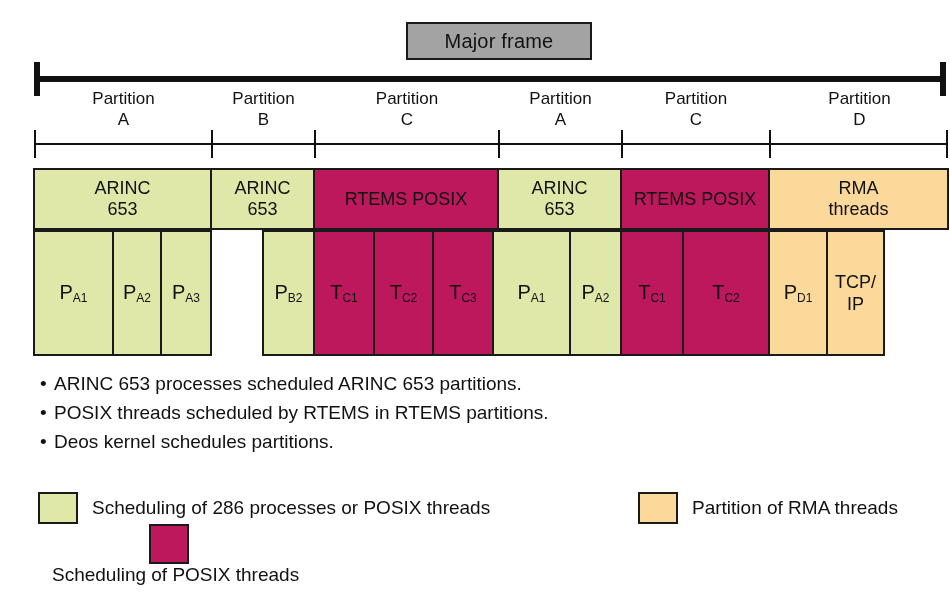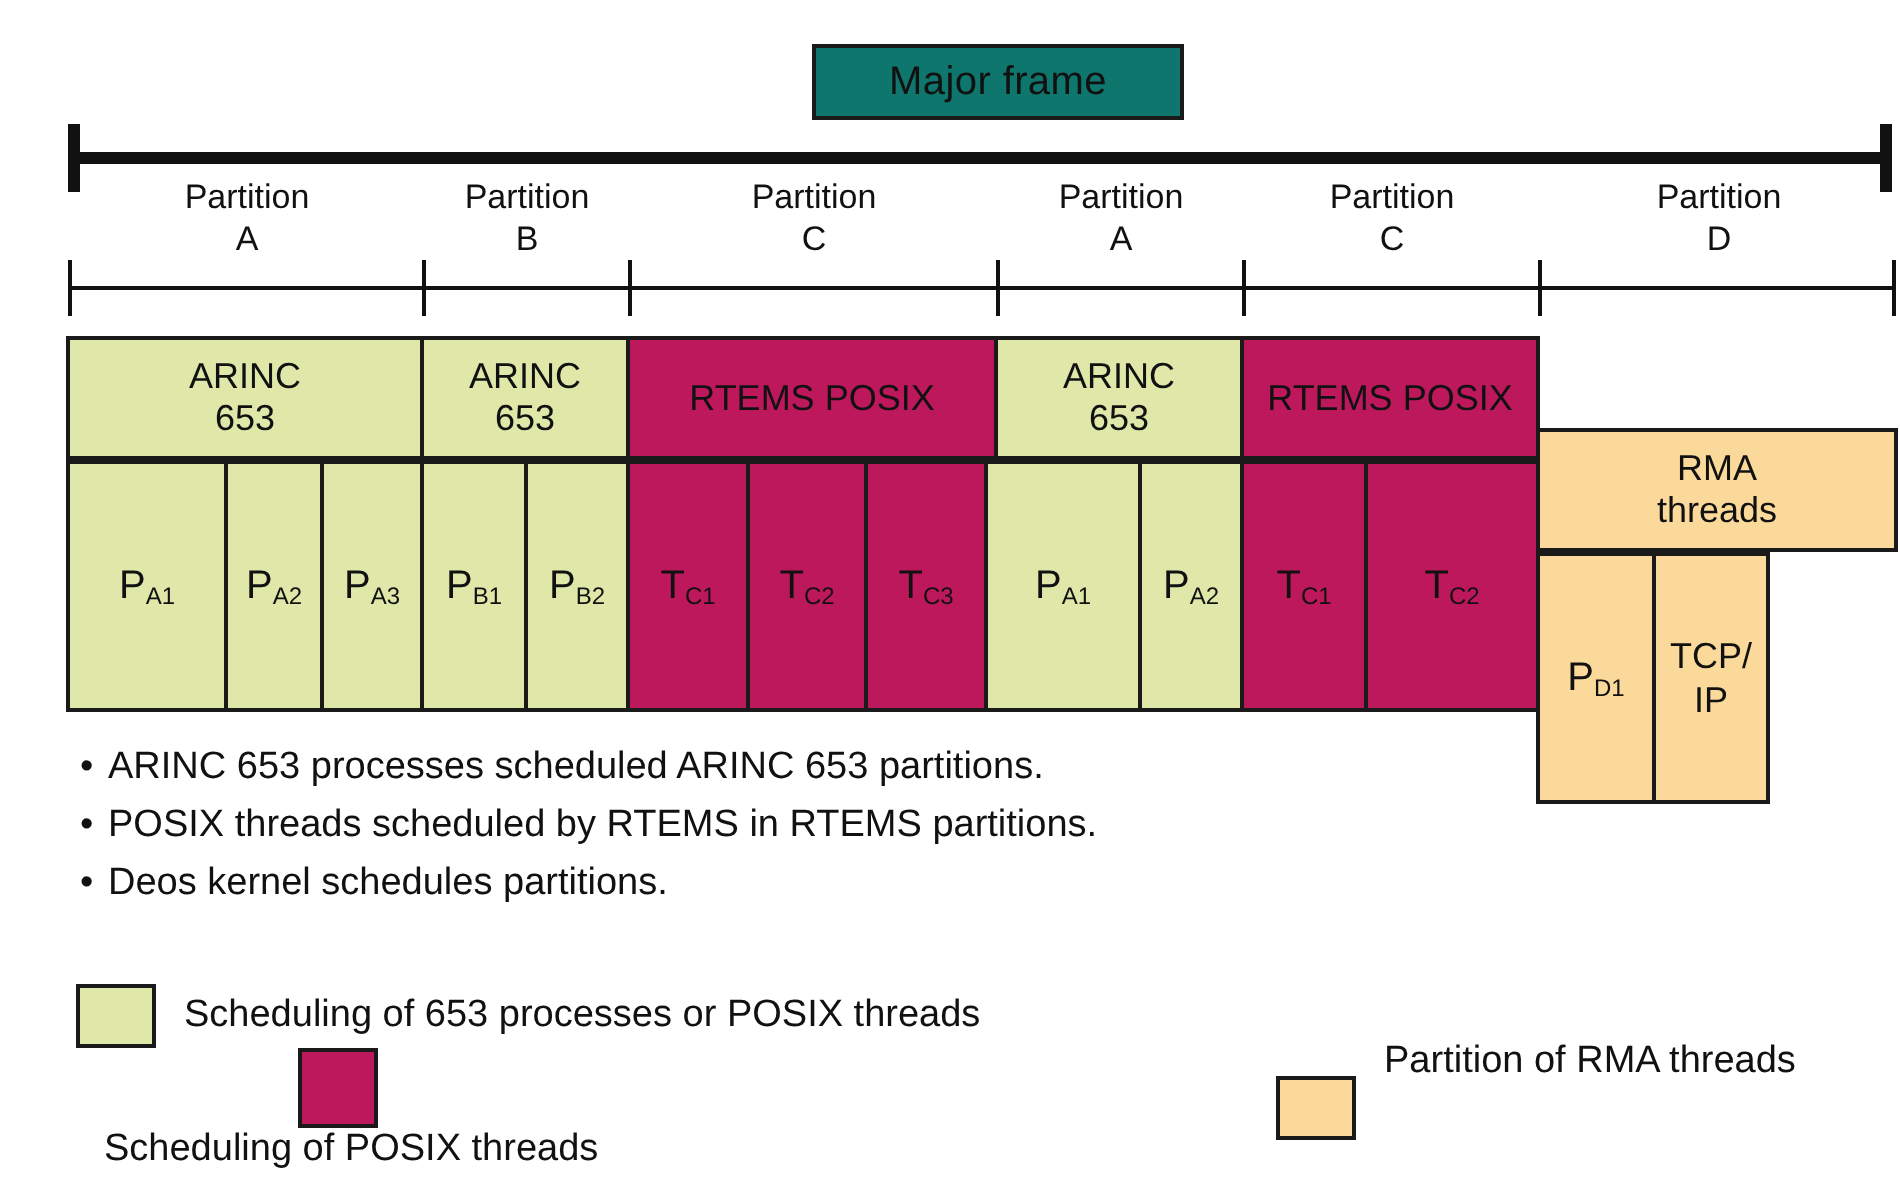--- a/index.html
+++ b/index.html
@@ -11,21 +11,21 @@
     overflow:hidden;
     position:relative;
   }
   #stage{position:absolute;left:0;top:0;width:950px;height:599px;}
 
   
   .major-frame-box{
     position:absolute;
     left:406px;top:22px;width:186px;height:38px;
     border:2px solid #1a1a1a;
-    background:#0f766e;
+    background:#a3a3a3;
     display:flex;align-items:center;justify-content:center;
     font-size:20px;
     letter-spacing:.2px;
     box-sizing:border-box;
   }
 
   
   .span-bar{position:absolute;left:34px;top:62px;width:912px;height:36px;}
   .span-line{
     position:absolute;left:0;top:14px;width:912px;height:6px;background:#111;
@@ -60,21 +60,21 @@
     border:2px solid #1a1a1a;
     display:flex;align-items:center;justify-content:center;
     text-align:center;
     overflow:hidden;
   }
   .row-top{height:62px;top:0;font-size:18px;line-height:21px;}
   .row-bot{height:126px;top:62px;font-size:20px;}
   .row-bot .sub{font-size:12px;vertical-align:-3px;letter-spacing:0;}
   .c-green{background:#dfe8a8;}
   .c-blue{background:#be185d;}
-  .c-orange{background:#fbd99a;margin-top:46px;}
+  .c-orange{background:#fbd99a;}
 
   
   .bullets{
     position:absolute;left:40px;top:370px;width:700px;
     font-size:19px;line-height:27px;
   }
   .bullet-row{display:flex;align-items:flex-start;margin-bottom:2px;}
   .bullet-dot{
     width:14px;flex:0 0 14px;
     font-size:19px;line-height:27px;
@@ -182,23 +182,20 @@
       </div>
       <div class="cell row-bot c-green" style="left: 0px; width: 81px;">
         <div><span>P</span><span class="sub">A1</span></div>
       </div>
       <div class="cell row-bot c-green" style="left: 79px; width: 50px;">
         <div><span>P</span><span class="sub">A2</span></div>
       </div>
       <div class="cell row-bot c-green" style="left: 127px; width: 52px;">
         <div><span>P</span><span class="sub">A3</span></div>
       </div>
-      <div class="cell row-bot c-green" style="left: 177px; width: 54px;">
-        <div><span>P</span><span class="sub">B1</span></div>
-      </div>
       <div class="cell row-bot c-green" style="left: 229px; width: 53px;">
         <div><span>P</span><span class="sub">B2</span></div>
       </div>
       <div class="cell row-bot c-blue" style="left: 280px; width: 62px;">
         <div><span>T</span><span class="sub">C1</span></div>
       </div>
       <div class="cell row-bot c-blue" style="left: 340px; width: 61px;">
         <div><span>T</span><span class="sub">C2</span></div>
       </div>
       <div class="cell row-bot c-blue" style="left: 399px; width: 62px;">
@@ -235,21 +232,21 @@
       </div>
       <div class="bullet-row">
         <span class="bullet-dot">•</span>
         <span class="bullet-text">Deos kernel schedules partitions.</span>
       </div>
     </div>
 
   <div class="legend" id="legend">
       <div class="legend-item" style="left: 0px; top: 0px;">
         <div class="legend-swatch c-green"></div>
-        <div class="legend-text">Scheduling of 653 processes or POSIX threads</div>
+        <div class="legend-text">Scheduling of 286 processes or POSIX threads</div>
       </div>
       <div class="legend-item" style="left: 600px; top: 0px;">
         <div class="legend-swatch c-orange"></div>
         <div class="legend-text">Partition of RMA threads</div>
       </div>
       <div class="legend-item" style="left: 0px; top: 32px; flex-direction: column;">
         <div class="legend-swatch c-blue"></div>
         <div class="legend-text">Scheduling of POSIX threads</div>
       </div>
     </div>

